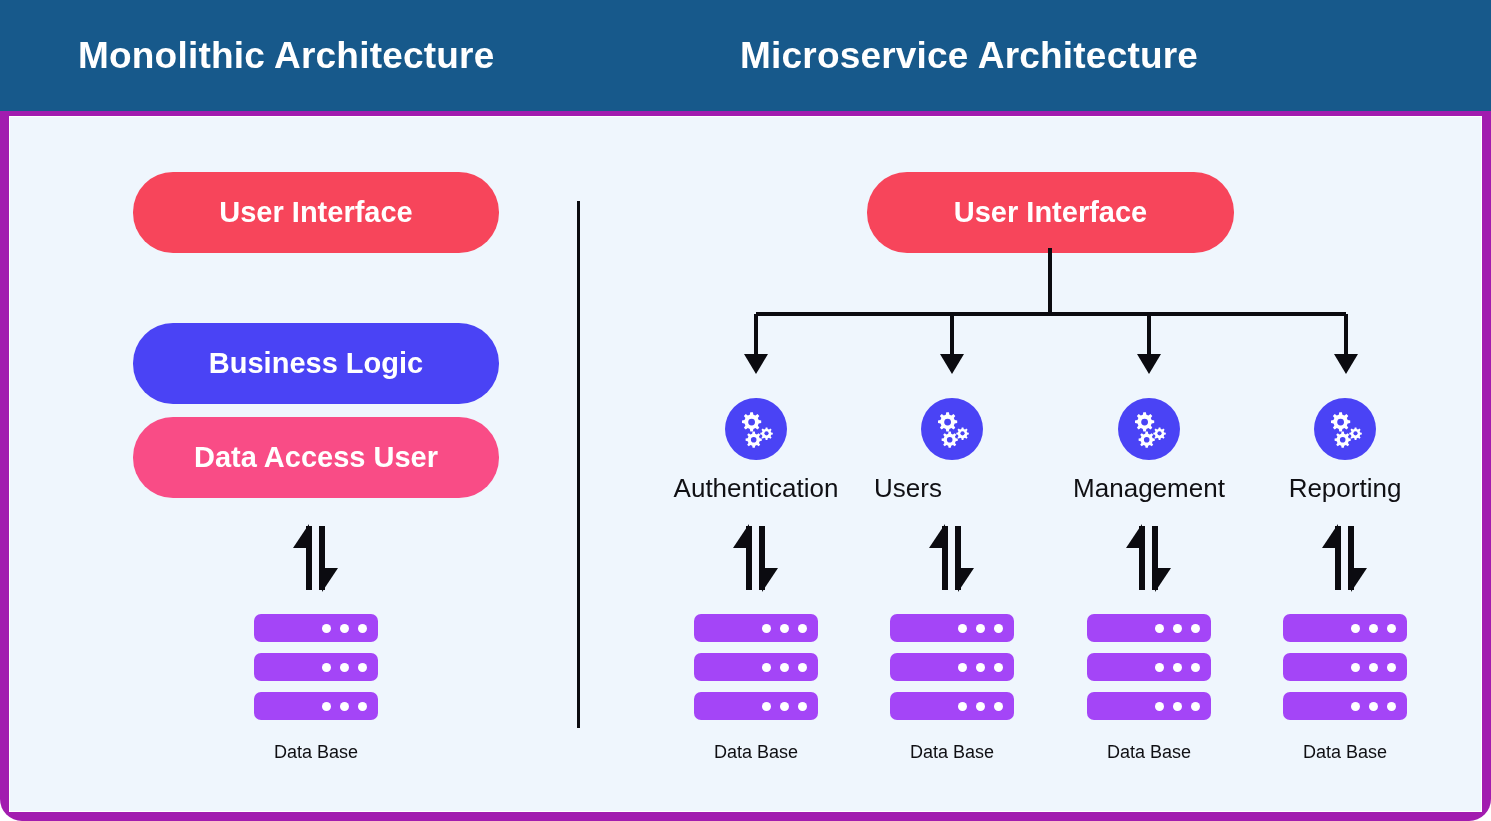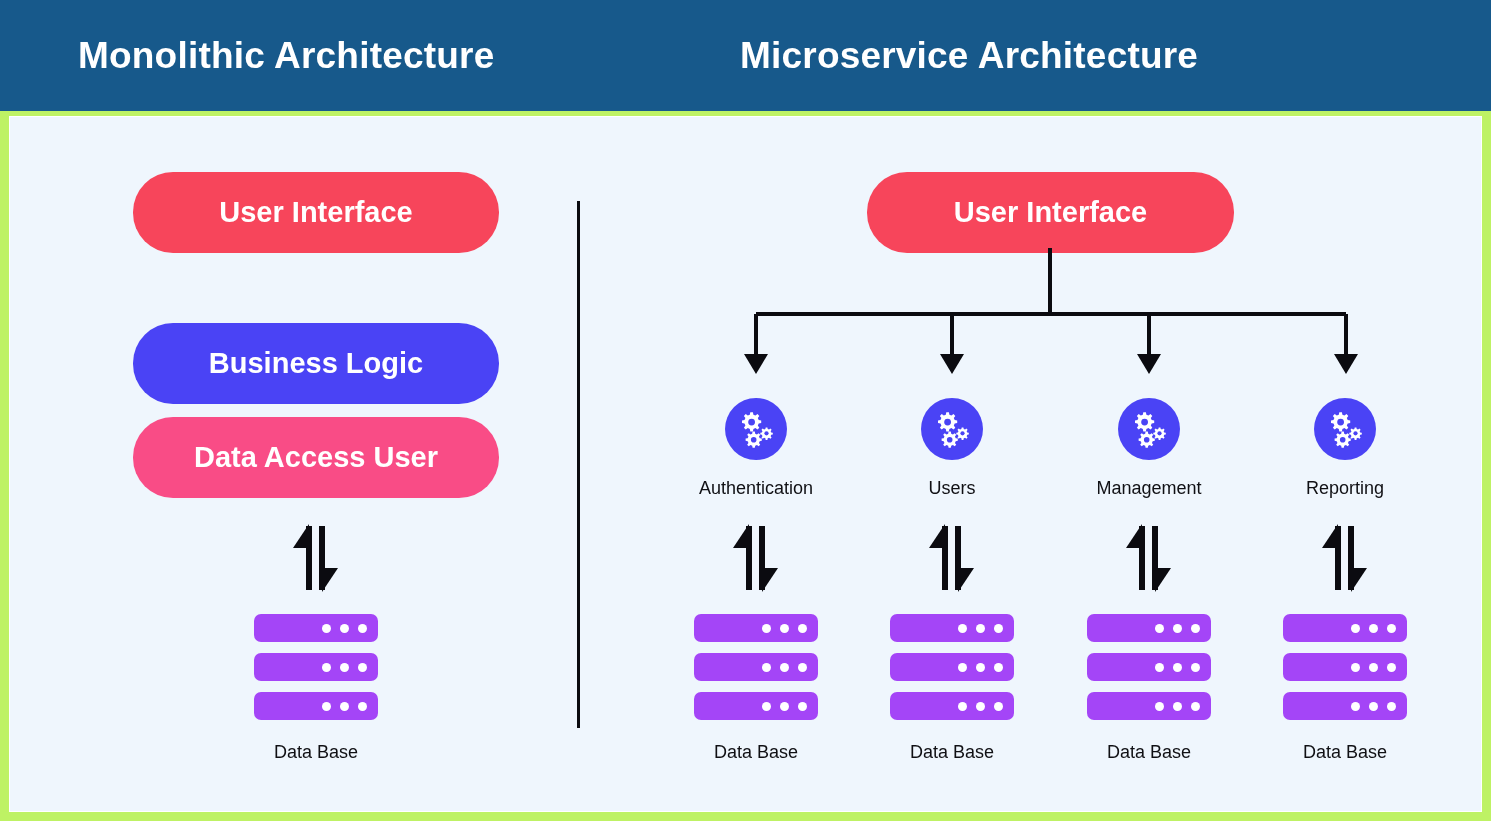--- a/index.html
+++ b/index.html
@@ -2,21 +2,21 @@
 <html><head>
 <meta charset="utf-8">
 <style>
   html,body{margin:0;padding:0;}
   body{
     width:1491px;height:821px;
     background:#ffffff;
     font-family:"Liberation Sans", sans-serif;
     overflow:hidden;
   }
-  .page{position:relative;width:1491px;height:821px;background:#bef264;}
+  .page{position:relative;width:1491px;height:821px;background:#a21caf;border-radius:22px;}
 
   
   .header{
     position:absolute;left:0;top:0;width:1491px;height:111px;
     background:#17598b;
   }
   .header-title{
     position:absolute;top:0;height:111px;
     display:flex;align-items:center;
     color:#ffffff;font-size:37px;font-weight:700;letter-spacing:.2px;
@@ -54,21 +54,21 @@
 
   
   .svc-icon{
     position:absolute;width:62px;height:62px;border-radius:50%;
     background:#4a43f5;
     display:flex;align-items:center;justify-content:center;
   }
   .svc-label{
     position:absolute;height:30px;
     display:flex;align-items:center;justify-content:center;
-    color:#101014;font-size:18px;font-weight:400;white-space:nowrap;
+    color:#101014;font-size:26px;font-weight:400;white-space:nowrap;
   }
 
   
   .db{position:absolute;width:124px;height:106px;}
   .db-bar{
     position:absolute;left:0;width:124px;height:28px;
     background:#a445f7;border-radius:7px;
   }
   .db-bar:nth-child(1){top:0;}
   .db-bar:nth-child(2){top:39px;}
@@ -212,21 +212,21 @@
       <g fill="#ffffff">
         <path d="M14.3 3.2l2.6 0 .5 2.5 2.0 .9 2.1-1.5 1.8 1.8-1.5 2.1 .9 2.0 2.5 .5 0 2.6-2.5 .5-.9 2.0 1.5 2.1-1.8 1.8-2.1-1.5-2.0 .9-.5 2.5-2.6 0-.5-2.5-2.0-.9-2.1 1.5-1.8-1.8 1.5-2.1-.9-2.0-2.5-.5 0-2.6 2.5-.5 .9-2.0-1.5-2.1 1.8-1.8 2.1 1.5 2.0-.9z"></path>
         <circle cx="15.6" cy="13.1" r="3.4" fill="#4a43f5"></circle>
         <path d="M29.7 18.4l1.7 0 .35 1.6 1.3 .55 1.35-.95 1.2 1.2-.95 1.35 .55 1.3 1.6 .35 0 1.7-1.6 .35-.55 1.3 .95 1.35-1.2 1.2-1.35-.95-1.3 .55-.35 1.6-1.7 0-.35-1.6-1.3-.55-1.35 .95-1.2-1.2 .95-1.35-.55-1.3-1.6-.35 0-1.7 1.6-.35 .55-1.3-.95-1.35 1.2-1.2 1.35 .95 1.3-.55z"></path>
         <circle cx="30.5" cy="24.3" r="2.1" fill="#4a43f5"></circle>
         <path d="M16.6 22.6l2.2 0 .42 2.1 1.7 .72 1.75-1.25 1.55 1.55-1.25 1.75 .72 1.7 2.1 .42 0 2.2-2.1 .42-.72 1.7 1.25 1.75-1.55 1.55-1.75-1.25-1.7 .72-.42 2.1-2.2 0-.42-2.1-1.7-.72-1.75 1.25-1.55-1.55 1.25-1.75-.72-1.7-2.1-.42 0-2.2 2.1-.42 .72-1.7-1.25-1.75 1.55-1.55 1.75 1.25 1.7-.72z"></path>
         <circle cx="17.7" cy="30.7" r="2.8" fill="#4a43f5"></circle>
       </g>
     </svg>
   </div>
-  <div class="svc-label" style="left:832px;top:473px;width:240px;">Users</div>
+  <div class="svc-label" style="left:788px;top:473px;width:240px;">Users</div>
   <div class="biarrow" style="left:924px;top:522px;">
     <svg width="56" height="72" viewBox="0 0 56 72" xmlns="http://www.w3.org/2000/svg">
       <rect x="18" y="4" width="6" height="64" fill="#0b0b10"></rect>
       <polygon points="21,2 5,26 21,26" fill="#0b0b10"></polygon>
       <rect x="31" y="4" width="6" height="64" fill="#0b0b10"></rect>
       <polygon points="34,70 50,46 34,46" fill="#0b0b10"></polygon>
     </svg>
   </div>
   <div class="db" style="left:890px;top:614px;">
     <div class="db-bar">

